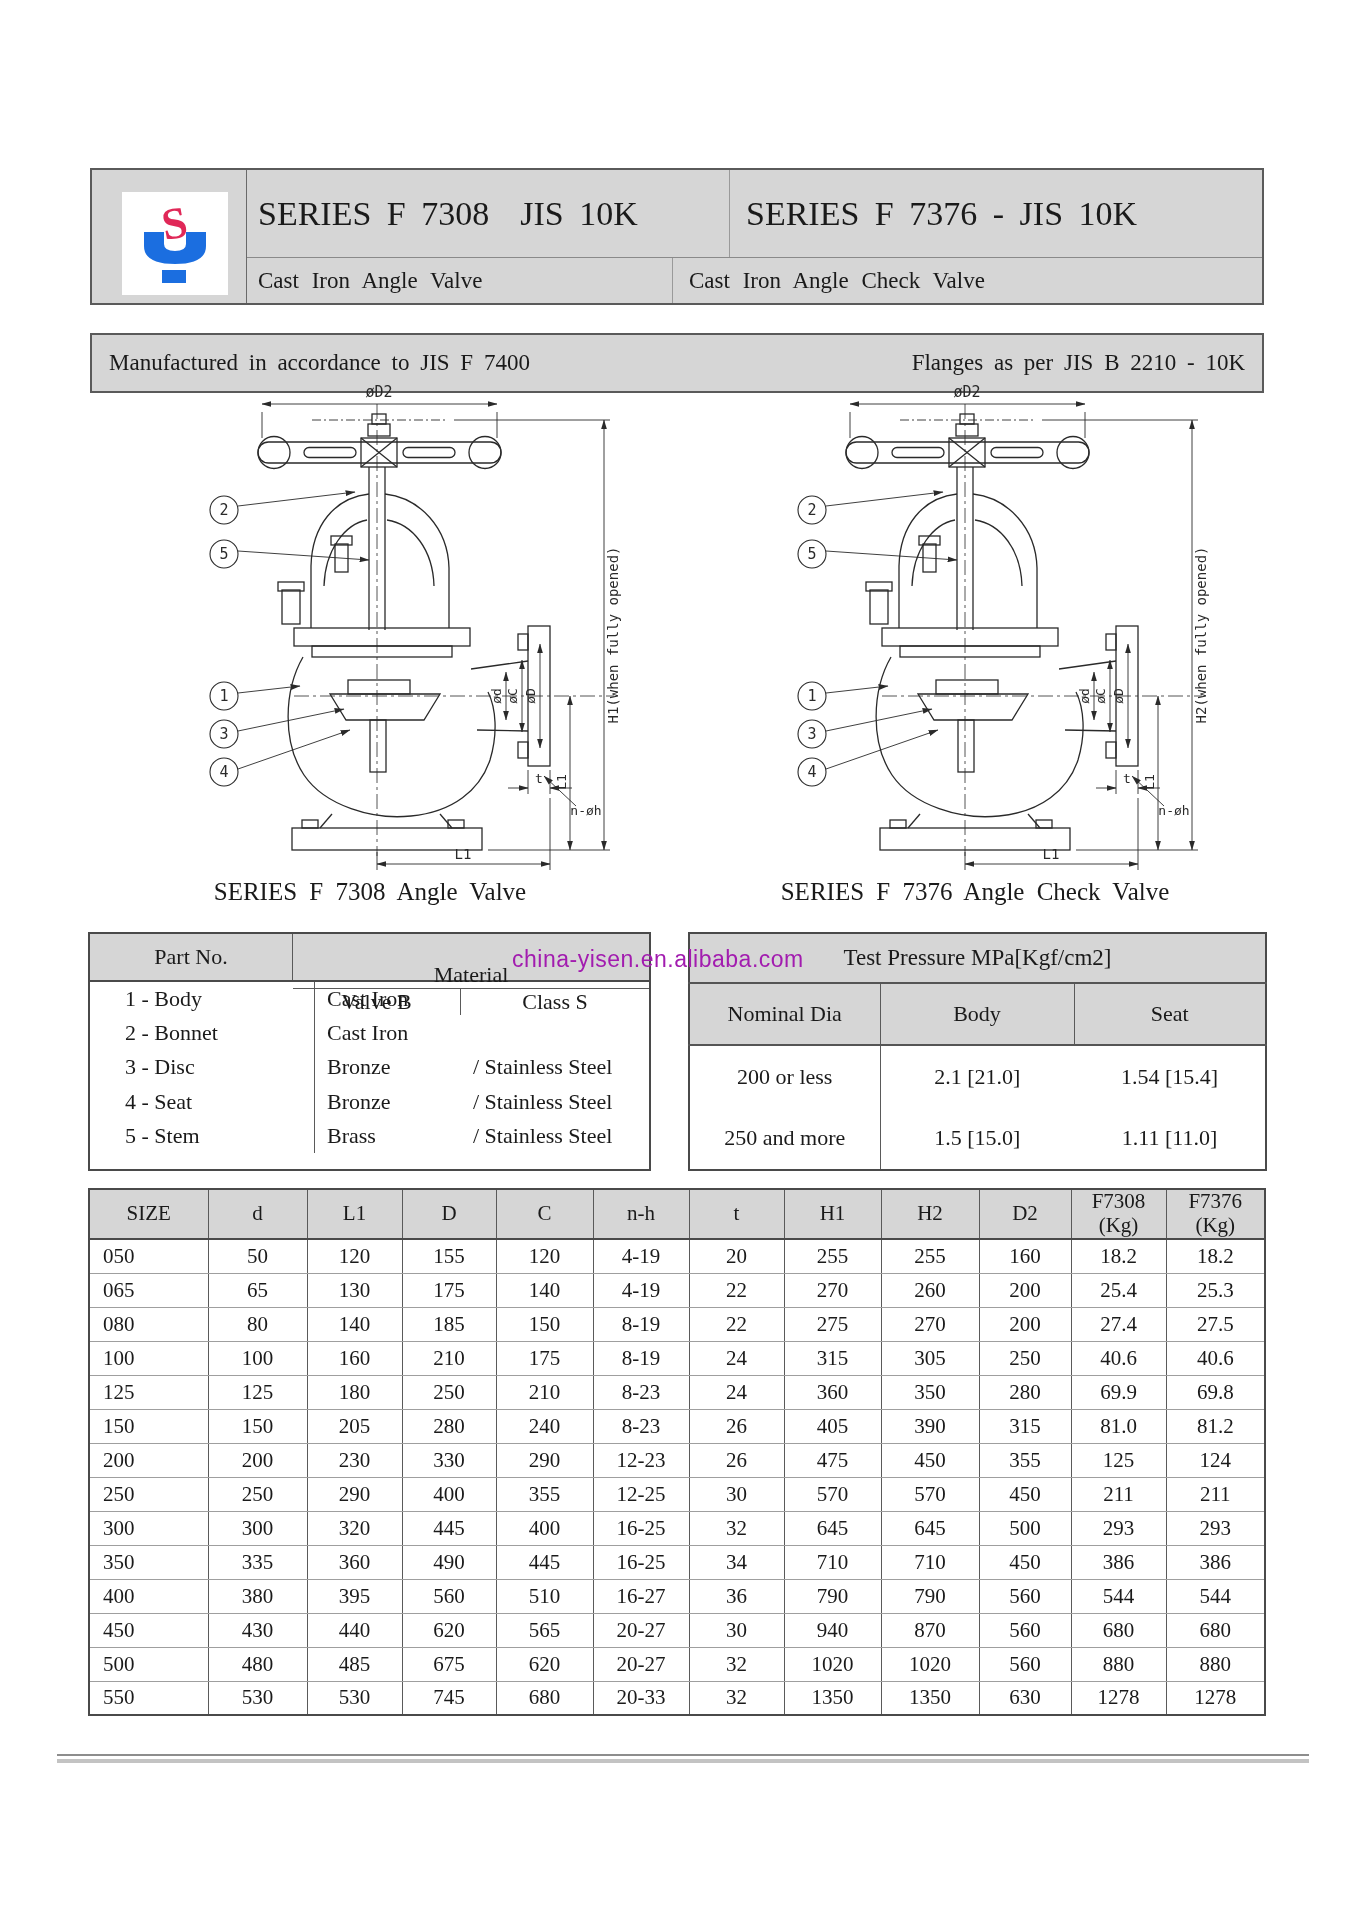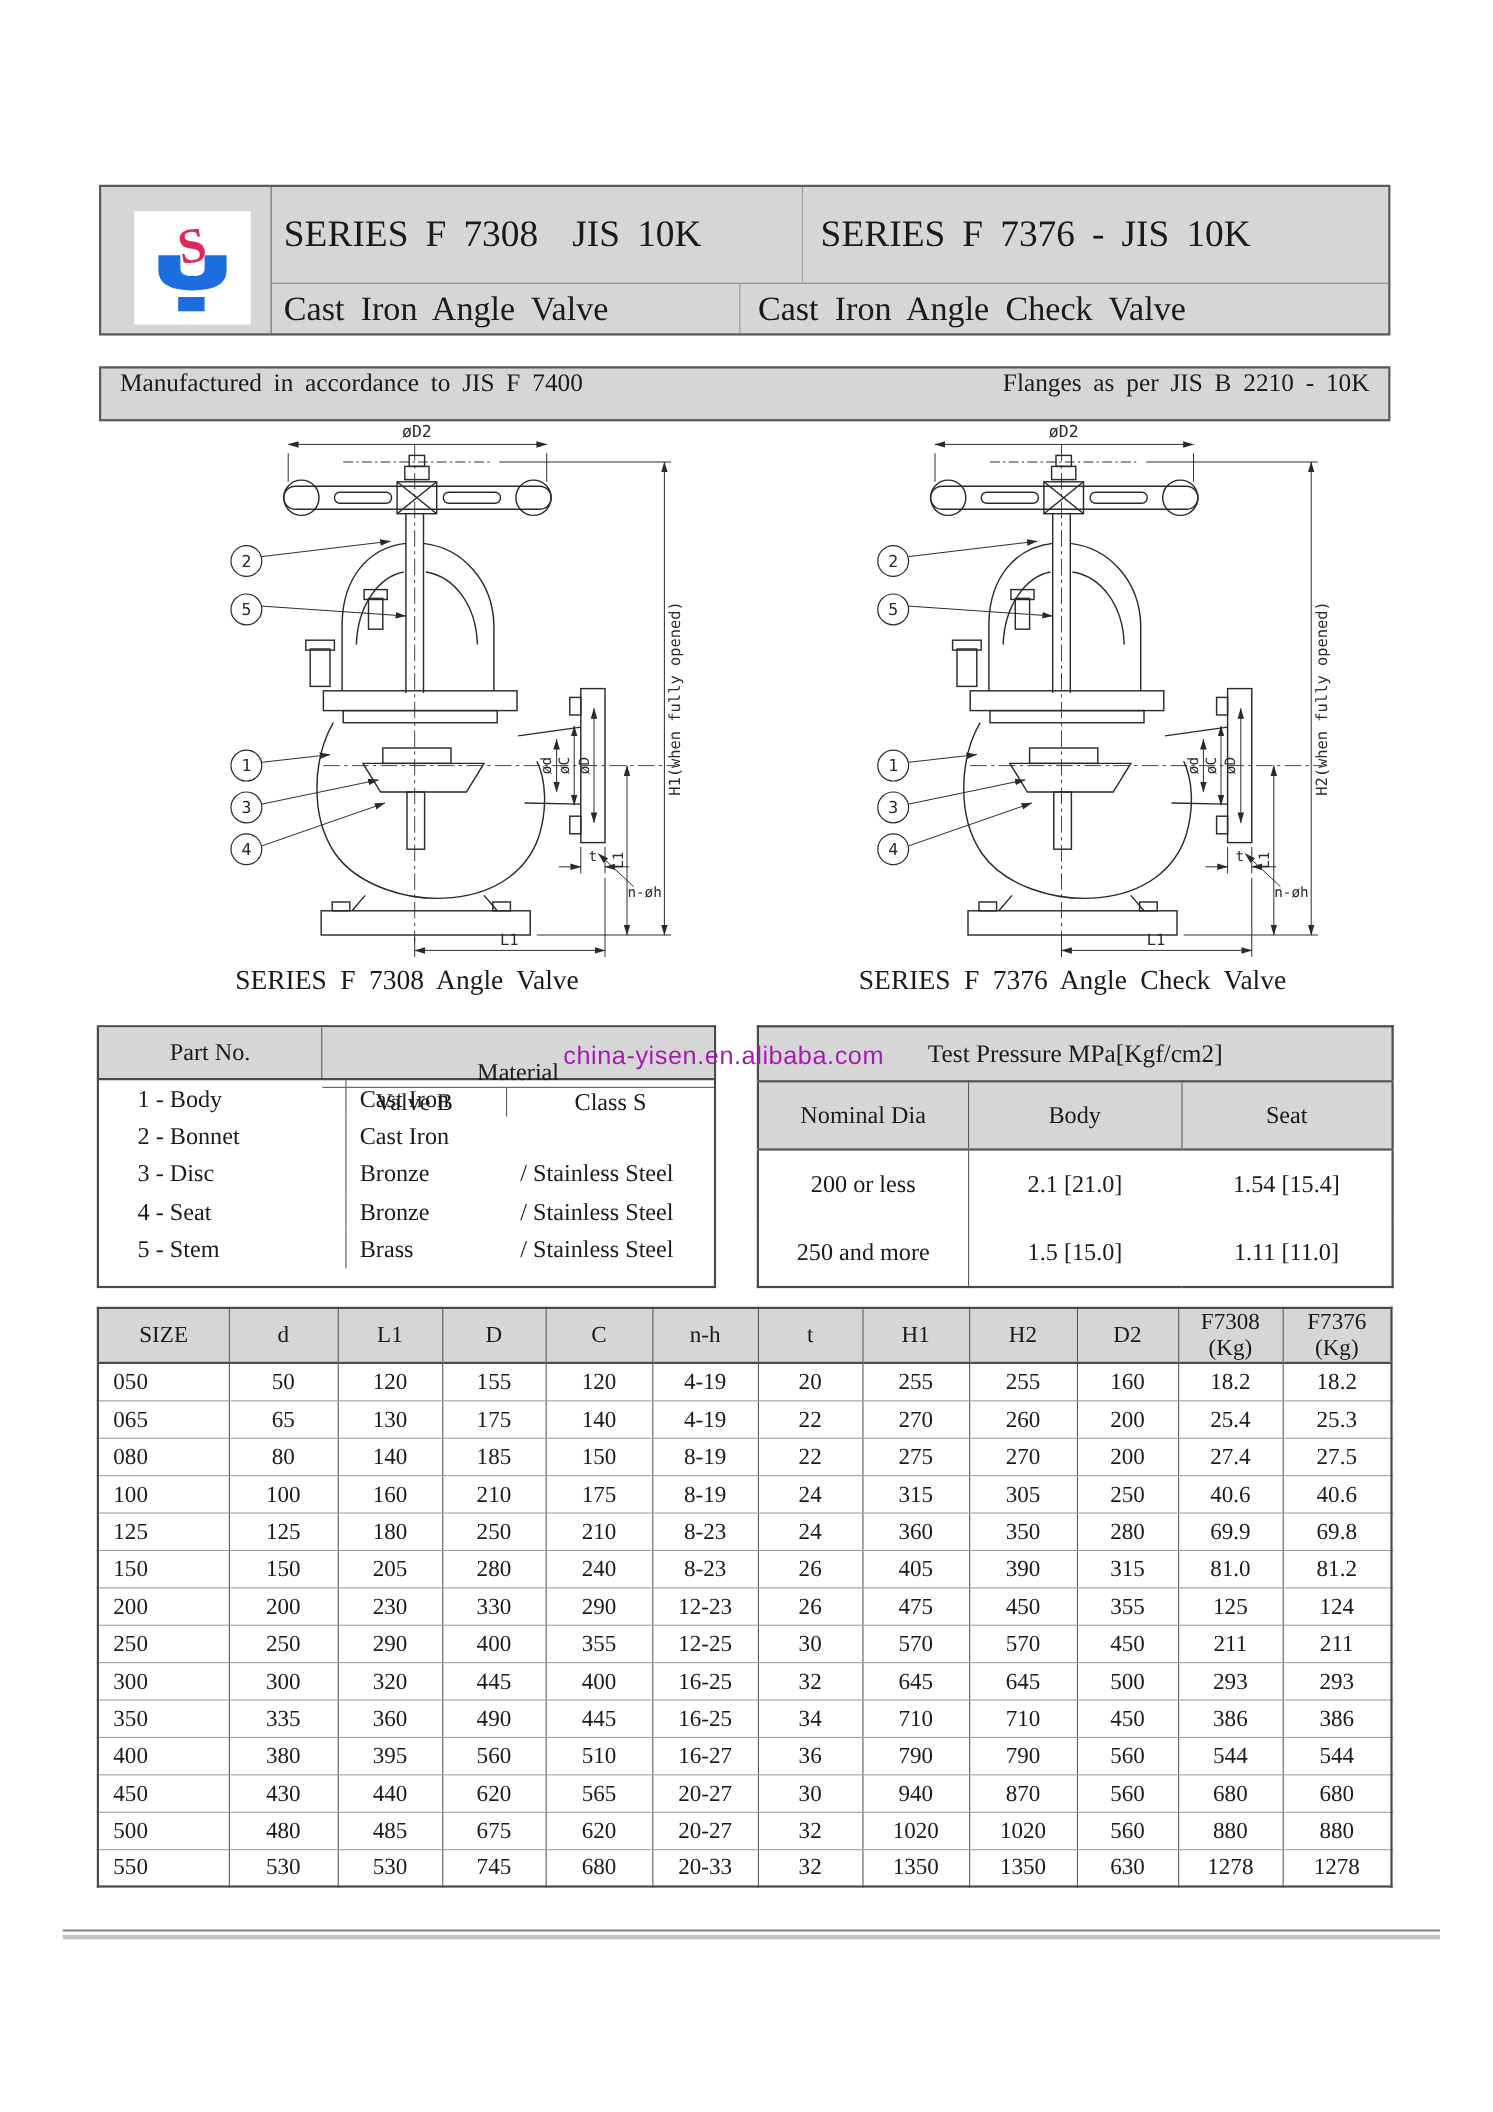--- a/index.html
+++ b/index.html
@@ -17,25 +17,25 @@
   .logoBox { position:absolute; left:30px; top:22px; width:106px; height:103px; background:#fff; }
   .titles { flex:1; display:flex; flex-direction:column; }
   .trow { display:flex; }
   .trow1 { height:88px; border-bottom:1px solid #8a8a8a; }
   .trow2 { flex:1; }
   .tcell { display:flex; align-items:center; white-space:pre; word-spacing:7px; }
   .trow1 .lcell { width:483px; border-right:1px solid #9a9a9a; padding-left:11px; }
   .trow2 .lcell { width:426px; border-right:1px solid #9a9a9a; padding-left:11px; }
   .rcell { flex:1; padding-left:16px; }
   .t1 { font-size:34px; }
-  .t2 { font-size:31px; }
+  .t2 { font-size:23px; }
 
   
-  .subbar { position:absolute; left:90px; top:333px; width:1174px; height:50px;
-    background:#d6d6d6; border:2px solid #5a5a5a; display:flex; align-items:flex-start;
+  .subbar { position:absolute; left:90px; top:333px; width:1174px; height:60px;
+    background:#d6d6d6; border:2px solid #5a5a5a; display:flex; align-items:center;
     justify-content:space-between; padding:0 17px; font-size:23px; word-spacing:5px; }
 
   
   .valve { position:absolute; top:378px; }
   .valve text { font-family:"DejaVu Sans Mono", monospace; fill:#2a2a2a; stroke:none; }
   .caption { position:absolute; top:876px; height:32px; line-height:32px; text-align:center;
     font-size:25px; word-spacing:6px; white-space:pre; }
   .capL { left:90px; width:560px; }
   .capR { left:640px; width:670px; }
 

